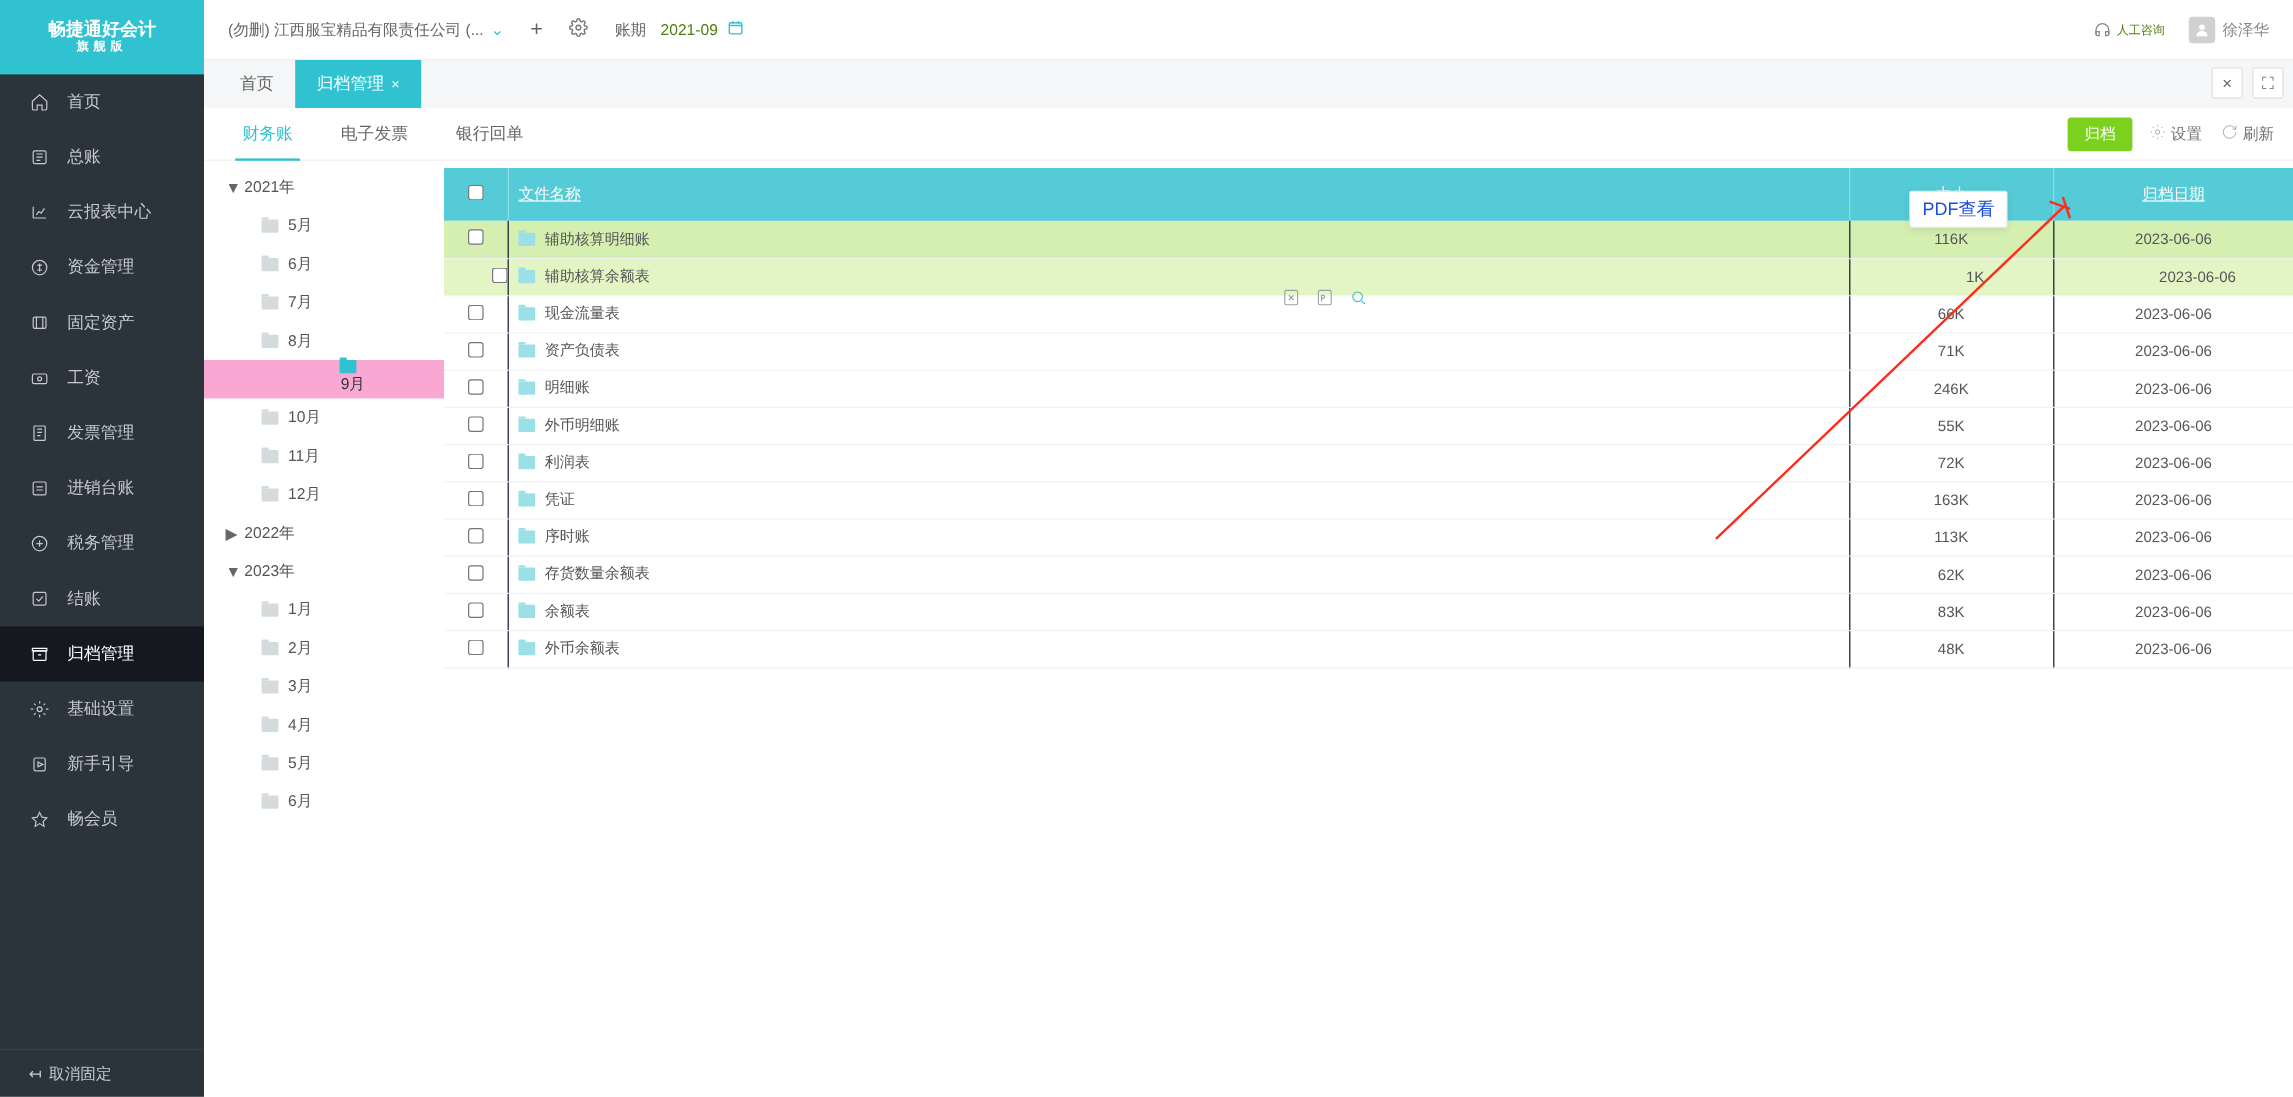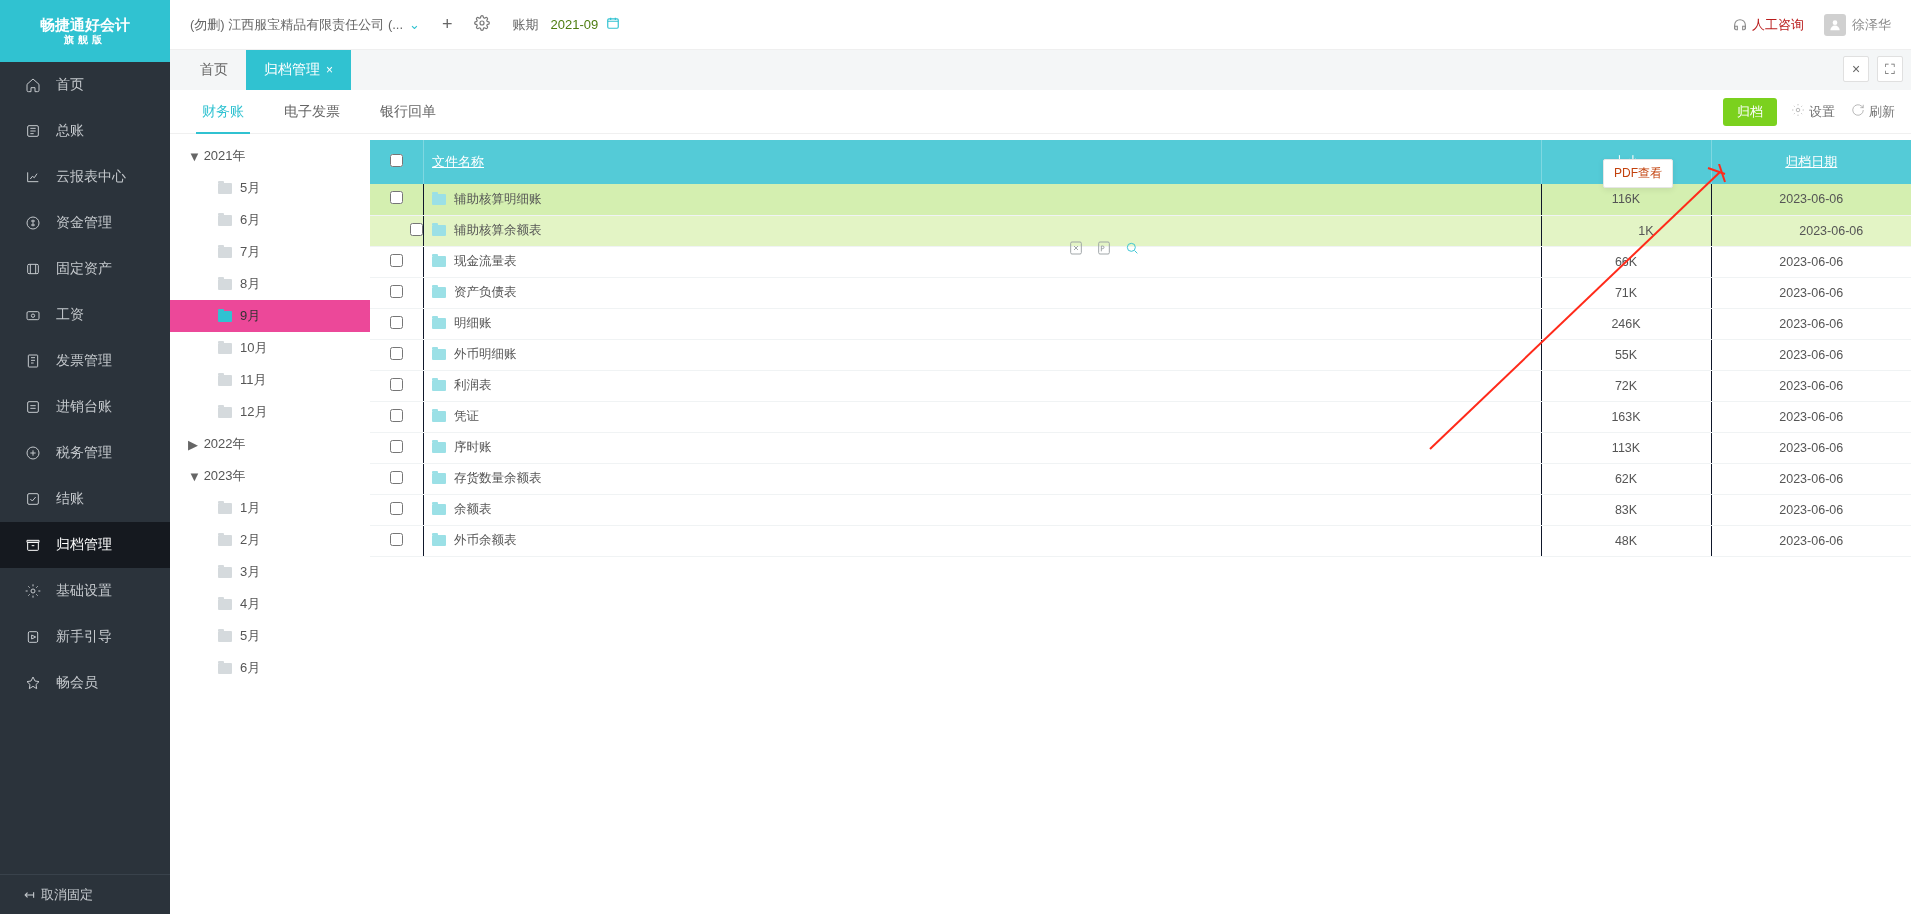--- a/index.html
+++ b/index.html
@@ -25,21 +25,21 @@
 
 .topbar { height:50px; border-bottom:1px solid #efefef; display:flex; align-items:center; padding:0 20px; }
 .topbar .company { color:#666; font-size:13px; max-width:260px; white-space:nowrap; overflow:hidden; text-overflow:ellipsis; }
 .topbar .chev-down { color:#30c2d1; margin-left:6px; cursor:pointer; }
 .topbar .plus { margin-left:22px; font-size:18px; color:#666; cursor:pointer; }
 .topbar .gear { margin-left:22px; color:#666; cursor:pointer; }
 .topbar .period-lbl { margin-left:22px; color:#666; }
 .topbar .period-val { margin-left:12px; color:#4d7c0f; }
 .topbar .cal { margin-left:8px; color:#30c2d1; cursor:pointer; }
 .topbar .spacer { flex:1; }
-.topbar .consult { color:#b91c1c; font-size:13px; display:flex; align-items:center; cursor:pointer; margin-right:20px; }
+.topbar .consult { color:#4d7c0f; font-size:10px; display:flex; align-items:center; cursor:pointer; margin-right:20px; }
 .topbar .consult svg { width:16px; height:16px; stroke:#888; fill:none; margin-right:4px; }
 .topbar .avatar { width:22px; height:22px; background:#d0d0d0; border-radius:3px; display:inline-flex; align-items:center; justify-content:center; margin-right:6px; }
 .topbar .avatar svg { width:14px; height:14px; fill:#fff; }
 .topbar .username { color:#888; font-size:13px; }
 
 
 .page-tabs { height:40px; background:#f4f6f7; display:flex; align-items:flex-end; padding-left:12px; position:relative; }
 .page-tab { padding:0 18px; height:40px; display:flex; align-items:center; font-size:14px; color:#666; cursor:pointer; }
 .page-tab.active { background:#30c2d1; color:#fff; }
 .page-tab .x { margin-left:6px; font-size:12px; }
@@ -60,21 +60,21 @@
 .link-btn svg { width:14px; height:14px; stroke:#888; fill:none; margin-right:4px; }
 
 
 .tree { width:200px; padding-top:50px; font-size:13px; color:#555; }
 .tree-node { display:flex; align-items:center; height:32px; cursor:pointer; padding-left:18px; }
 .tree-node.year { font-weight:500; }
 .tree-node .caret { width:12px; display:inline-block; color:#666; }
 .tree-leaf { display:flex; align-items:center; height:32px; padding-left:48px; cursor:pointer; color:#555; }
 .tree-leaf .foldicon { width:14px; height:11px; background:#d5dadd; border-radius:1px; margin-right:8px; position:relative; }
 .tree-leaf .foldicon::before { content:""; position:absolute; top:-2px; left:0; width:6px; height:2px; background:#d5dadd; border-radius:1px 1px 0 0; }
-.tree-leaf.active { background:#ec4899; color:#333; }
+.tree-leaf.active { background:#f9a8d4; color:#333;flex-direction:column; }
 .tree-leaf.active .foldicon { background:#30c2d1; }
 .tree-leaf.active .foldicon::before { background:#30c2d1; }
 
 
 .table-wrap { flex:1; padding-top:50px; position:relative; }
 .tbl { width:100%; border-collapse:collapse; }
 .tbl th { background:#54cbd7; color:#fff; font-weight:normal; font-size:13px; height:44px; text-align:left; border-right:1px solid rgba(255,255,255,0.25);text-decoration:underline; }
 .tbl th.chk { width:38px; text-align:center; }
 .tbl th.size { width:170px; text-align:center; }
 .tbl th.date { width:200px; text-align:center; border-right:none; }
@@ -90,21 +90,21 @@
 .file-icon::before { content:""; position:absolute; top:-2px; left:0; width:6px; height:2px; background:#9be0e6; border-radius:1px 1px 0 0; }
 input[type=checkbox] { width:13px; height:13px; cursor:pointer; }
 
 
 .row-actions { position:absolute; right:400px; display:flex; gap:10px; align-items:center; }
 .row-actions .aicon { width:18px; height:18px; display:flex; align-items:center; justify-content:center; cursor:pointer; }
 .row-actions .aicon svg { width:16px; height:16px; stroke:#9aa0a3; fill:none; stroke-width:1.4; }
 .row-actions .aicon.active svg { stroke:#30c2d1; }
 
 
-.tooltip { position:absolute; background:#fff; border:1px solid #e6e6e6; box-shadow:0 2px 6px rgba(0,0,0,0.08); padding:5px 10px; font-size:12px; color:#c2410c; border-radius:2px;margin-left:37px; }
+.tooltip { position:absolute; background:#fff; border:1px solid #e6e6e6; box-shadow:0 2px 6px rgba(0,0,0,0.08); padding:5px 10px; font-size:15px; color:#1d4ed8; border-radius:2px;margin-left:37px; }
 .tooltip::before { content:""; position:absolute; left:-5px; top:50%; margin-top:-5px; border:5px solid transparent; border-right-color:#fff; }
 
 
 .red-arrow { position:absolute; pointer-events:none; }
 </style>
 </head>
 <body>
 
 <div class="app">
 

